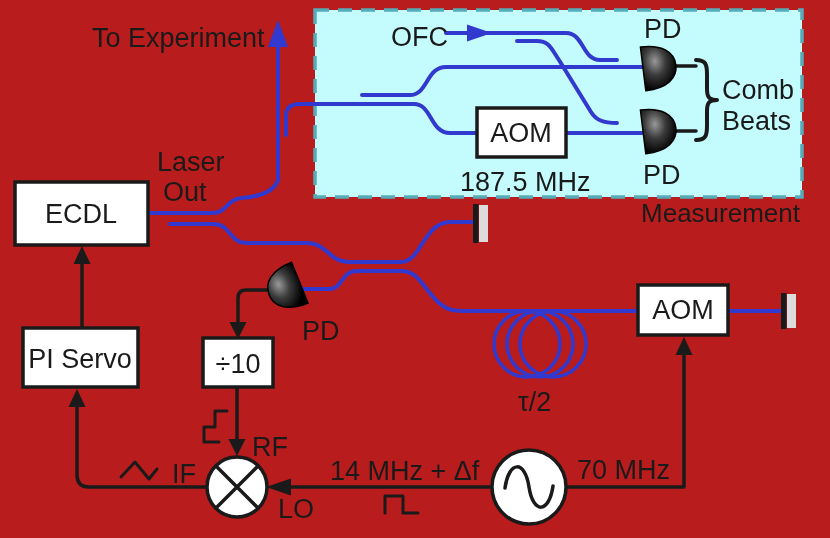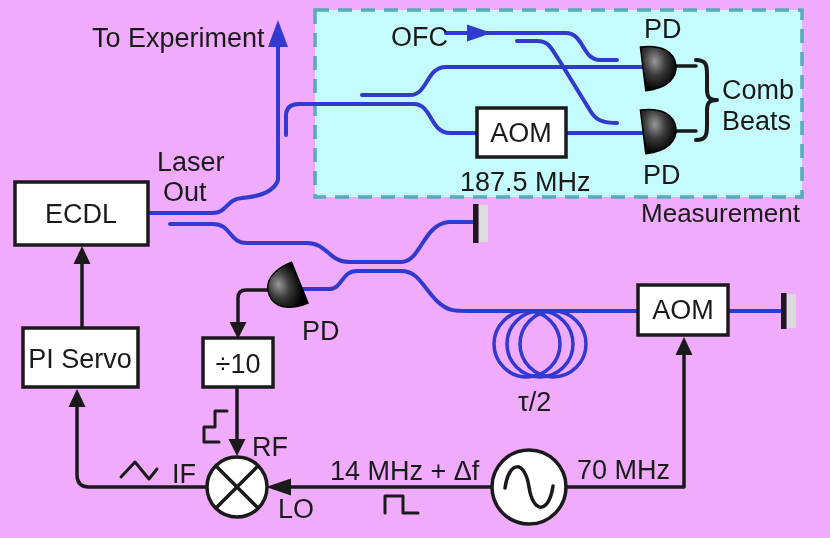--- a/index.html
+++ b/index.html
@@ -1,16 +1,16 @@
 <!DOCTYPE html>
 <html><head>
 <meta charset="utf-8">
 <style>
   html,body{margin:0;padding:0;background:#ffffff;}
-  #stage{position:relative;width:830px;height:538px;background:#f0abfc;overflow:hidden;}
+  #stage{position:relative;width:830px;height:538px;background:#b91c1c;overflow:hidden;}
   svg{position:absolute;top:0;left:0;}
   .lbl{font-family:"Liberation Sans",sans-serif;font-size:27px;fill:#1a1a1a;}
   .lbl-sm{font-family:"Liberation Sans",sans-serif;font-size:26px;fill:#1a1a1a;}
   .box{fill:#ffffff;stroke:#1a1a1a;stroke-width:3.5;}
 </style>
 </head>
 <body>
 
 <div id="stage">
 <svg width="830" height="538" viewBox="0 0 830 538">

